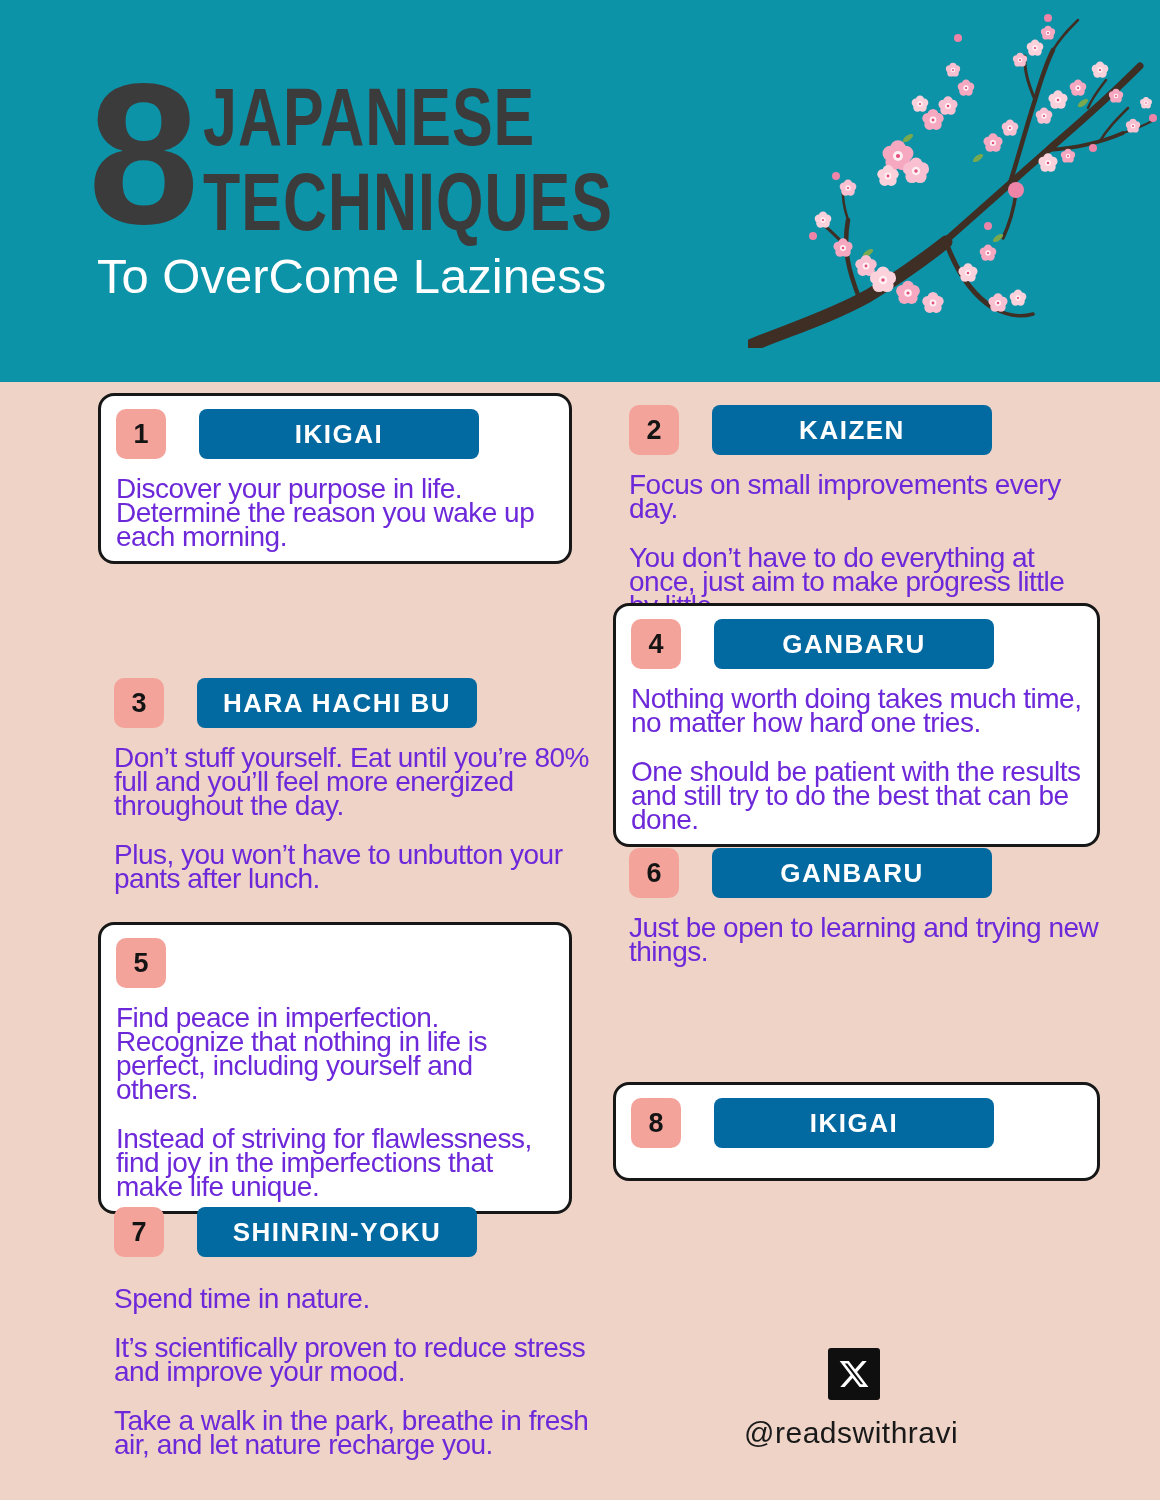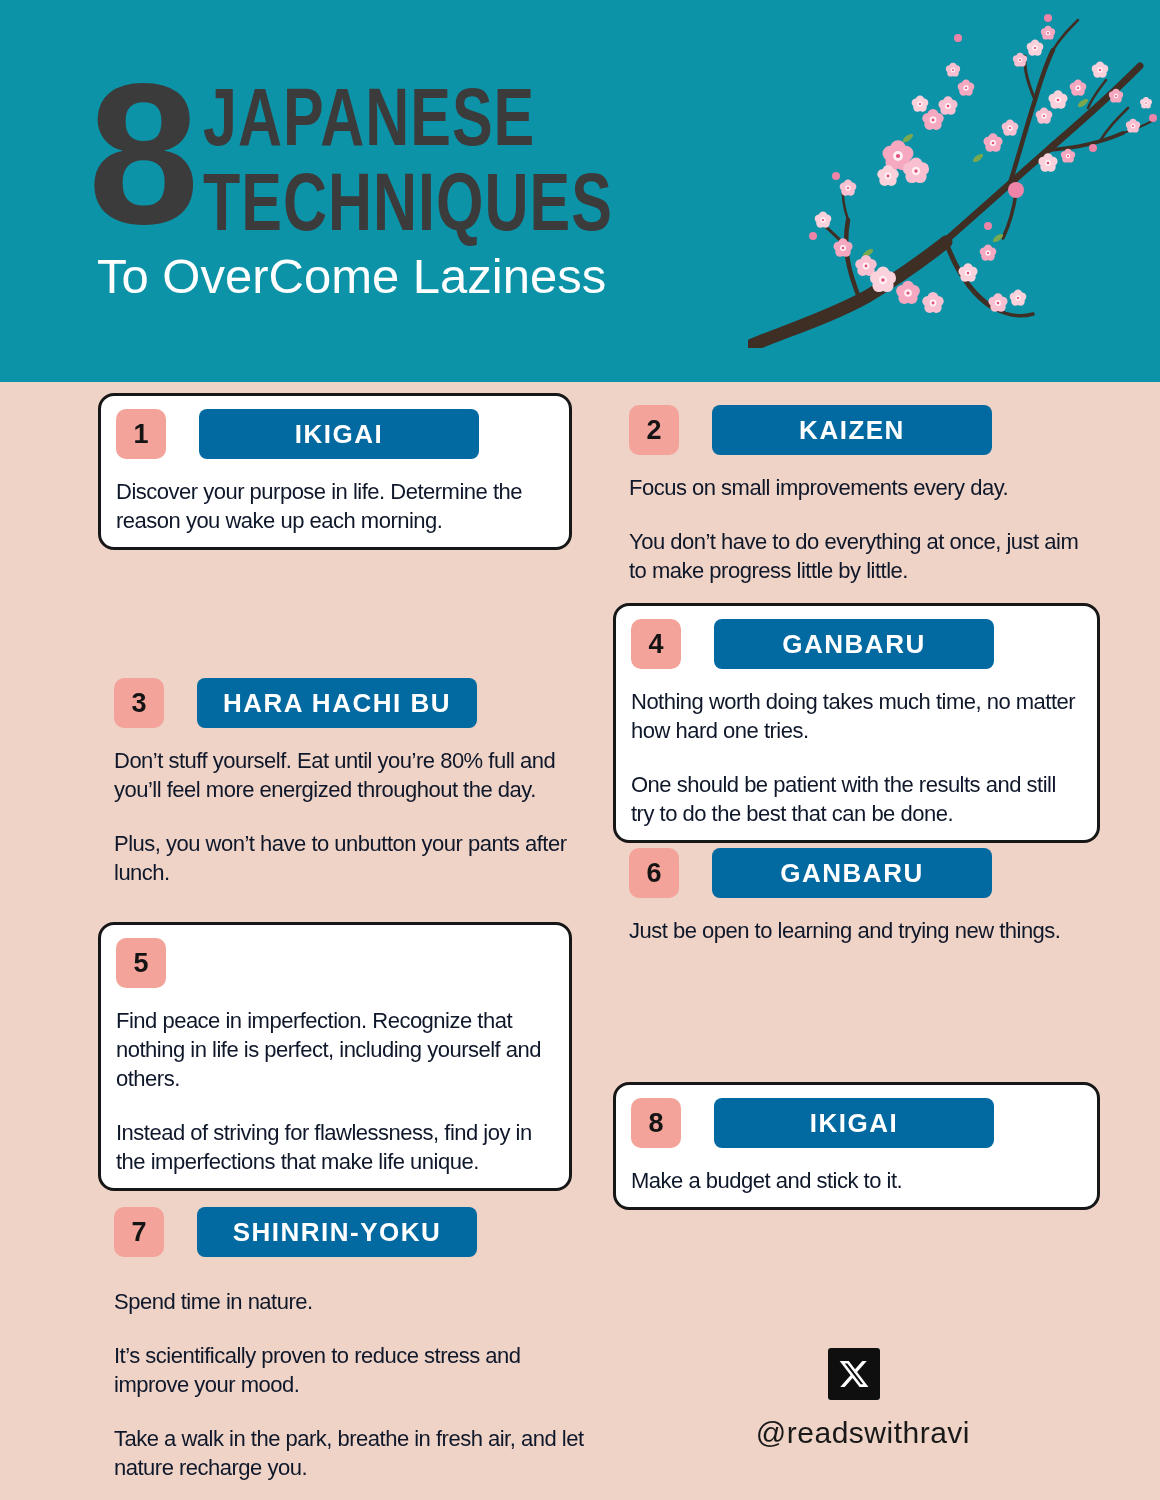--- a/index.html
+++ b/index.html
@@ -41,42 +41,42 @@
     display:flex;align-items:center;justify-content:center;
     font-size:27px;font-weight:700;color:#141414;flex:0 0 auto;
   }
   .title-bar{
     margin-left:33px;width:280px;height:50px;background:#0369a1;border-radius:8px;
     display:flex;align-items:center;justify-content:center;
     color:#ffffff;font-weight:700;font-size:26px;letter-spacing:1.5px;white-space:nowrap;
   }
   .card p{
     margin:0 0 25px 0;
-    font-size:22px;line-height:29px;letter-spacing:-0.5px;color:#0f172a;
+    font-size:28px;line-height:24px;letter-spacing:-0.5px;color:#6d28d9;
   }
   .card p:last-child{margin-bottom:0;}
 
   
   #card1{left:98px;top:393px;width:474px;}
   #card2{left:613px;top:405px;width:487px;}
   #card3{left:98px;top:678px;width:500px;}
   #card4{left:613px;top:603px;width:487px;}
   #card5{left:98px;top:922px;width:474px;}
   #card6{left:613px;top:848px;width:487px;}
   #card7{left:98px;top:1207px;width:500px;}
   #card8{left:613px;top:1082px;width:487px;}
   #card7 .card-head{margin-bottom:30px;}
 
   .x-logo{
     position:absolute;left:828px;top:1348px;width:52px;height:52px;
     background:#0f0f0f;border-radius:3px;
     display:flex;align-items:center;justify-content:center;
   }
   .handle{
-    position:absolute;left:744px;top:1416px;width:226px;text-align:right;
+    position:absolute;left:744px;top:1416px;width:226px;text-align:left;
     font-size:30px;font-weight:500;color:#191919;letter-spacing:0.5px;white-space:nowrap;
   }
 </style>
 </head>
 <body>
 
 <div class="header">
   <div class="big-number">8</div>
   <div class="title-line l1">JAPANESE</div>
   <div class="title-line l2">TECHNIQUES</div>
@@ -471,21 +471,20 @@
   <p>Spend time in nature.</p>
   <p>It’s scientifically proven to reduce stress and improve your mood.</p>
   <p>Take a walk in the park, breathe in fresh air, and let nature recharge you.</p>
 </div>
 
 <div class="card boxed" id="card8">
   <div class="card-head">
     <div class="num-badge">8</div>
     <div class="title-bar">IKIGAI</div>
   </div>
-  <p>Make a budget and stick to it.</p>
 </div>
 
 <div class="x-logo">
   <svg width="32" height="32" viewBox="0 0 24 24">
     <path fill="#ffffff" d="M18.244 2.25h3.308l-7.227 8.26 8.502 11.24H16.17l-5.214-6.817L4.99 21.75H1.68l7.73-8.835L1.254 2.25H8.08l4.713 6.231 5.451-6.231Zm-1.161 17.52h1.833L7.084 4.126H5.117l11.966 15.644Z"></path>
   </svg>
 </div>
 <div class="handle">@readswithravi</div>
 
 </body></html>

